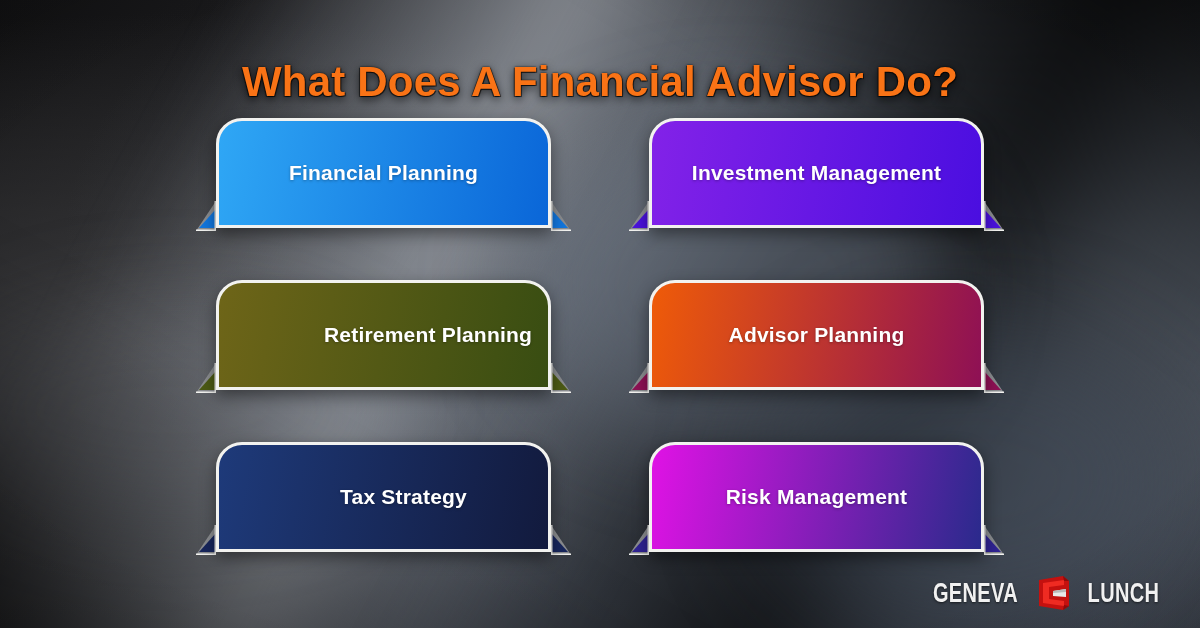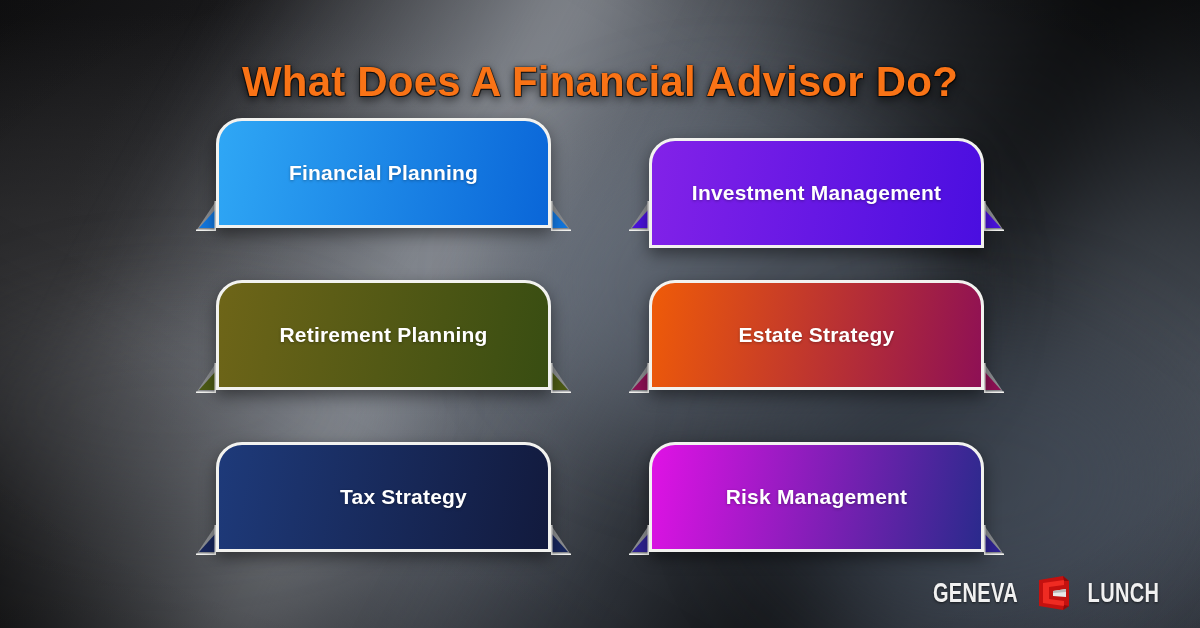--- a/index.html
+++ b/index.html
@@ -229,21 +229,21 @@
               <path d="M0,30 L20,30 L20,0" fill="none" stroke="#f2f2ef" stroke-width="3"></path>
             </svg>
           </span>
         <span class="tail tail-right">
             <svg width="20" height="30" viewBox="0 0 20 30">
               <polygon points="20,30 0,30 0,0" fill="#8b8d90"></polygon>
               <polygon points="17,27 0,27 0,8" fill="#4a12dc"></polygon>
               <path d="M20,30 L0,30 L0,0" fill="none" stroke="#f2f2ef" stroke-width="3"></path>
             </svg>
           </span>
-        <div class="card" style="background: linear-gradient(100deg, rgb(131, 34, 232) 0%, rgb(74, 14, 224) 100%); margin-top: 20px;">
+        <div class="card" style="background: linear-gradient(100deg, rgb(131, 34, 232) 0%, rgb(74, 14, 224) 100%);">
           <span class="card-label">Investment Management</span>
         </div>
       </div>
     </div>
 
     <div class="row">
       <div class="cardwrap">
         <span class="tail tail-left">
             <svg width="20" height="30" viewBox="0 0 20 30">
               <polygon points="0,30 20,30 20,0" fill="#8b8d90"></polygon>
@@ -251,41 +251,41 @@
               <path d="M0,30 L20,30 L20,0" fill="none" stroke="#f2f2ef" stroke-width="3"></path>
             </svg>
           </span>
         <span class="tail tail-right">
             <svg width="20" height="30" viewBox="0 0 20 30">
               <polygon points="20,30 0,30 0,0" fill="#8b8d90"></polygon>
               <polygon points="17,27 0,27 0,8" fill="#4c5a14"></polygon>
               <path d="M20,30 L0,30 L0,0" fill="none" stroke="#f2f2ef" stroke-width="3"></path>
             </svg>
           </span>
-        <div class="card" style="background: linear-gradient(100deg, rgb(110, 101, 24) 0%, rgb(56, 77, 18) 100%);">
+        <div class="card" style="background: linear-gradient(100deg, rgb(110, 101, 24) 0%, rgb(56, 77, 18) 100%); justify-content: flex-end;">
           <span class="card-label">Retirement Planning</span>
         </div>
       </div>
       <div class="cardwrap">
         <span class="tail tail-left">
             <svg width="20" height="30" viewBox="0 0 20 30">
               <polygon points="0,30 20,30 20,0" fill="#8b8d90"></polygon>
               <polygon points="3,27 20,27 20,8" fill="#8d1154"></polygon>
               <path d="M0,30 L20,30 L20,0" fill="none" stroke="#f2f2ef" stroke-width="3"></path>
             </svg>
           </span>
         <span class="tail tail-right">
             <svg width="20" height="30" viewBox="0 0 20 30">
               <polygon points="20,30 0,30 0,0" fill="#8b8d90"></polygon>
               <polygon points="17,27 0,27 0,8" fill="#8d1154"></polygon>
               <path d="M20,30 L0,30 L0,0" fill="none" stroke="#f2f2ef" stroke-width="3"></path>
             </svg>
           </span>
         <div class="card" style="background: linear-gradient(100deg, rgb(239, 91, 8) 0%, rgb(142, 16, 85) 100%);">
-          <span class="card-label">Estate Strategy</span>
+          <span class="card-label">Advisor Planning</span>
         </div>
       </div>
     </div>
 
     <div class="row">
       <div class="cardwrap">
         <span class="tail tail-left">
             <svg width="20" height="30" viewBox="0 0 20 30">
               <polygon points="0,30 20,30 20,0" fill="#8b8d90"></polygon>
               <polygon points="3,27 20,27 20,8" fill="#17265c"></polygon>

